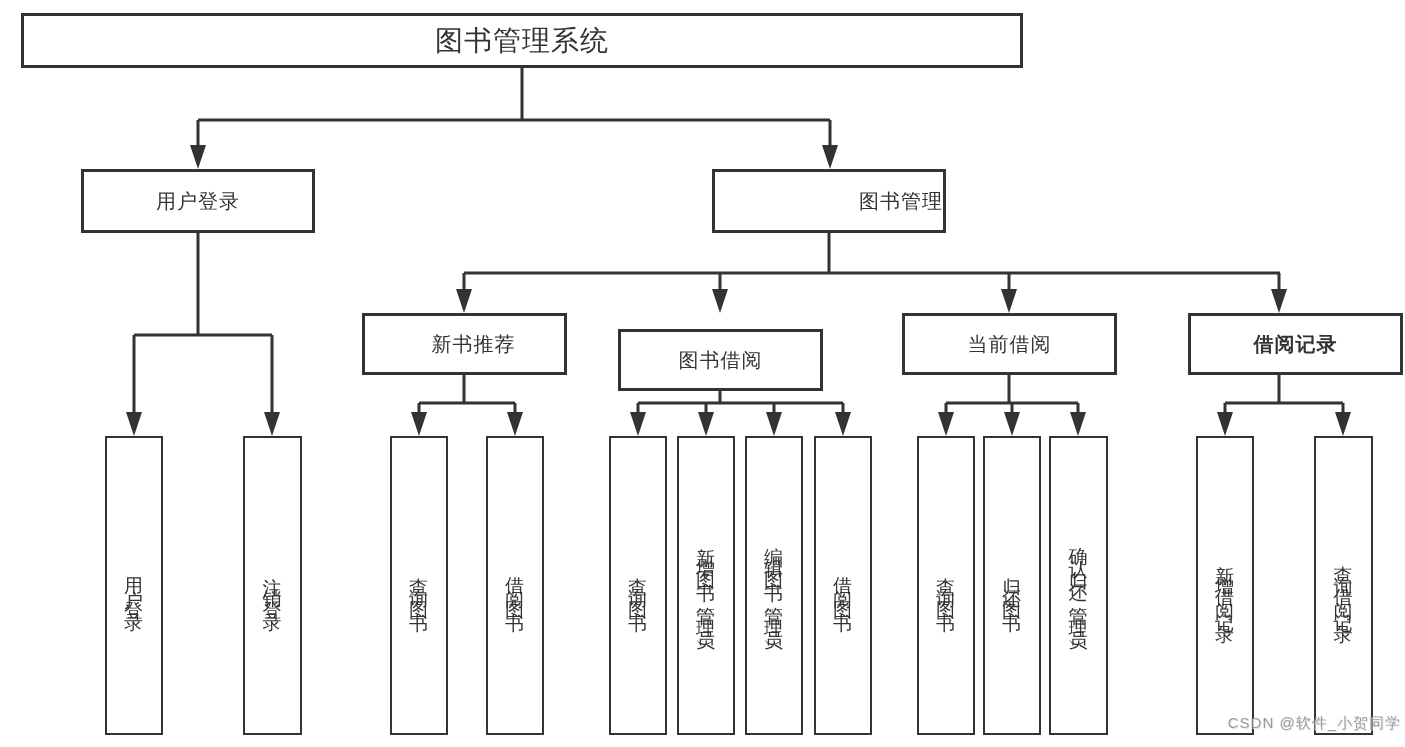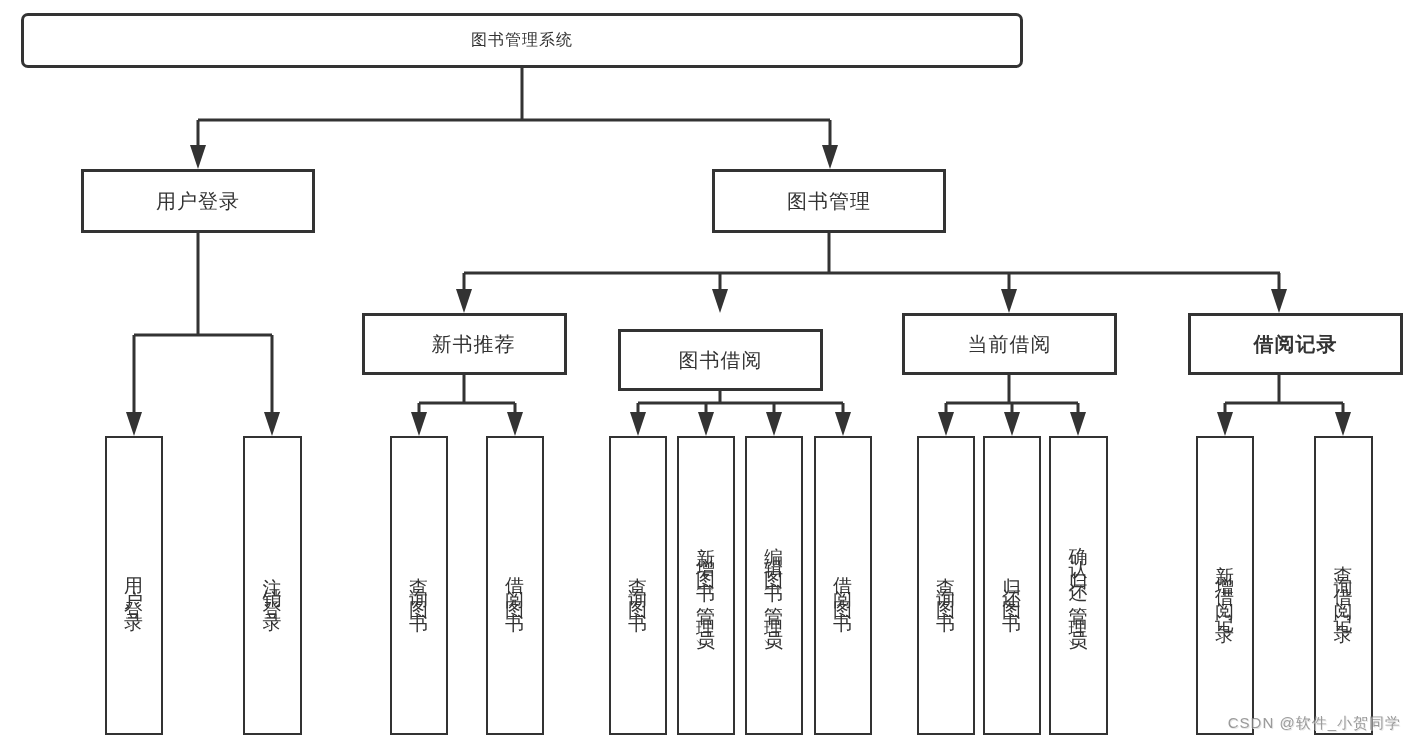--- a/index.html
+++ b/index.html
@@ -28,21 +28,21 @@
     background: #ffffff;
     border: 3px solid #333333;
     display: flex;
     align-items: center;
     justify-content: center;
     z-index: 2;
     font-size: 20px;
     letter-spacing: 1px;
     white-space: nowrap;
   }
-  .node.root { font-size: 16px; border-radius: 7px; }
+  .node.root { font-size: 28px; }
   .leaf {
     border-width: 2px;
     font-size: 19px;
   }
   .leaf .vtext {
     writing-mode: vertical-rl;
     text-orientation: mixed;
     letter-spacing: 12px;
     line-height: 1;
     white-space: nowrap;
@@ -97,21 +97,21 @@
     </g>
   </svg>
 
   <div class="node root" style="left:21px; top:13px; width:1002px; height:55px;">
     <span>图书管理系统</span>
   </div>
 
   <div class="node" style="left:81px; top:169px; width:234px; height:64px;">
     <span>用户登录</span>
   </div>
-  <div class="node" style="left:712px; top:169px; width:234px; height:64px;">
+  <div class="node" style="left:712px; top:169px; width:234px; height:64px;justify-content:flex-end;">
     <span>图书管理</span>
   </div>
 
   <div class="node" style="left:362px; top:313px; width:205px; height:62px;padding-left:18px;">
     <span>新书推荐</span>
   </div>
   <div class="node" style="left:618px; top:313px; width:205px; height:62px;margin-top:16px;">
     <span>图书借阅</span>
   </div>
   <div class="node" style="left:902px; top:313px; width:215px; height:62px;">

